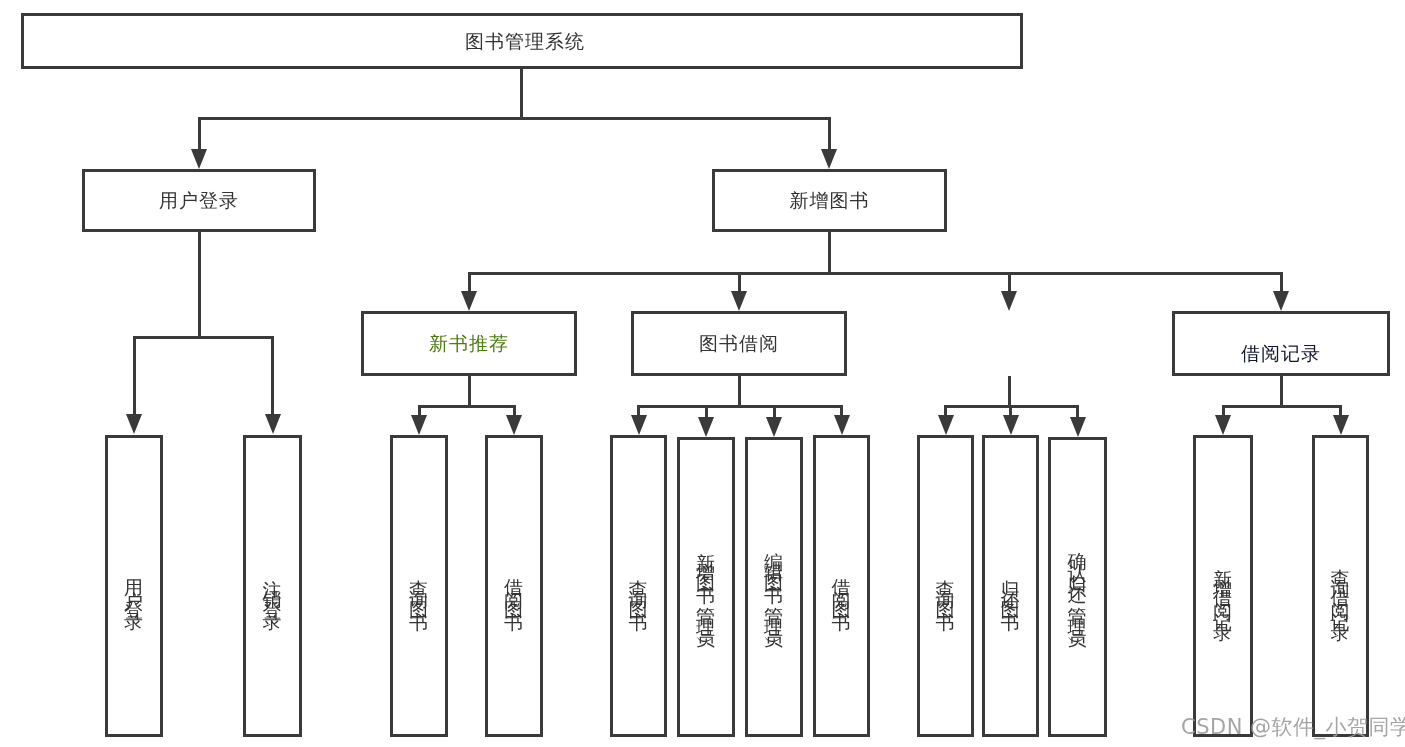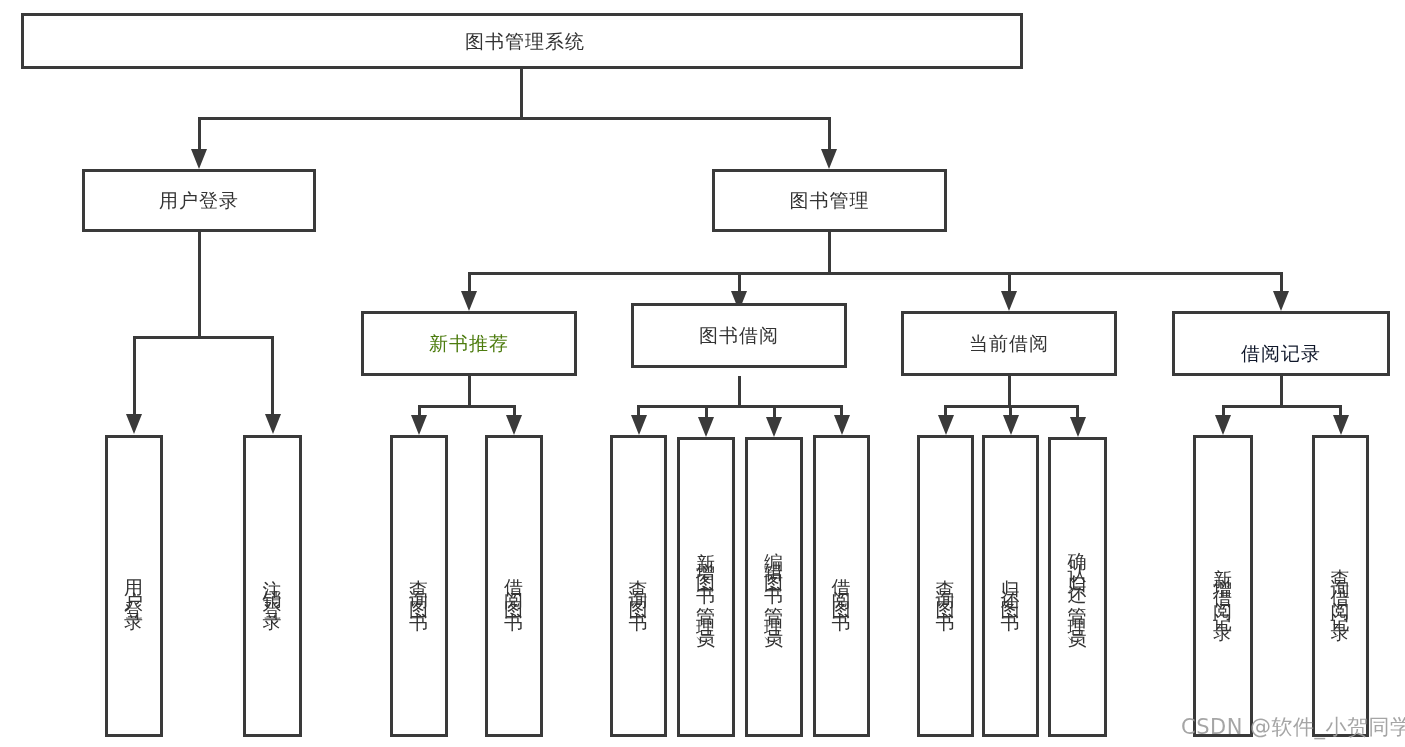--- a/index.html
+++ b/index.html
@@ -86,30 +86,27 @@
     <div class="arrow" style="left: 1215px; top: 415px; border-top-color: rgb(58, 58, 58);"></div>
     <div class="line" style="left: 1339px; top: 405px; width: 3px; height: 14px; background: rgb(58, 58, 58);"></div>
     <div class="arrow" style="left: 1332.5px; top: 415px; border-top-color: rgb(58, 58, 58);"></div>
     <div class="node h" style="left: 21px; top: 13px; width: 1002px; height: 56px; border: 3px solid rgb(58, 58, 58); background: rgb(255, 255, 255);">
       <span style="color: rgb(51, 51, 51); margin-left: 6px;">图书管理系统</span>
     </div>
     <div class="node h" style="left: 82px; top: 169px; width: 234px; height: 63px; border: 3px solid rgb(58, 58, 58); background: rgb(255, 255, 255);">
       <span style="color: rgb(51, 51, 51);">用户登录</span>
     </div>
     <div class="node h" style="left: 712px; top: 169px; width: 235px; height: 63px; border: 3px solid rgb(58, 58, 58); background: rgb(255, 255, 255);">
-      <span style="color: rgb(51, 51, 51);">图书管理</span>
+      <span style="color: rgb(51, 51, 51);">新增图书</span>
     </div>
     <div class="node h" style="left: 361px; top: 311px; width: 216px; height: 65px; border: 3px solid rgb(58, 58, 58); background: rgb(255, 255, 255);">
       <span style="color: #4d7c0f;">新书推荐</span>
     </div>
-    <div class="node h" style="left: 631px; top: 303px; width: 216px; height: 65px; border: 3px solid rgb(58, 58, 58); background: rgb(255, 255, 255);">
+    <div class="node h" style="left: 631px; top: 311px; width: 216px; height: 65px; border: 3px solid rgb(58, 58, 58); background: rgb(255, 255, 255);">
       <span style="color: rgb(51, 51, 51);">图书借阅</span>
-    </div>
-    <div class="node h" style="left: 901px; top: 311px; width: 216px; height: 65px; border: 3px solid rgb(58, 58, 58); background: rgb(255, 255, 255);">
-      <span style="color: rgb(51, 51, 51);">当前借阅</span>
     </div>
     <div class="node h" style="left: 1172px; top: 311px; width: 218px; height: 65px; border: 3px solid rgb(58, 58, 58); background: rgb(255, 255, 255);">
       <span style="color: #0f172a; margin-top: 20px;">借阅记录</span>
     </div>
     <div class="node v" style="left: 105px; top: 435px; width: 58px; height: 302px; border: 3px solid rgb(58, 58, 58); background: rgb(255, 255, 255);">
       <span style="color: rgb(51, 51, 51);">用户登录</span>
     </div>
     <div class="node v" style="left: 243px; top: 435px; width: 59px; height: 302px; border: 3px solid rgb(58, 58, 58); background: rgb(255, 255, 255);">
       <span style="color: rgb(51, 51, 51);">注销登录</span>
     </div>

